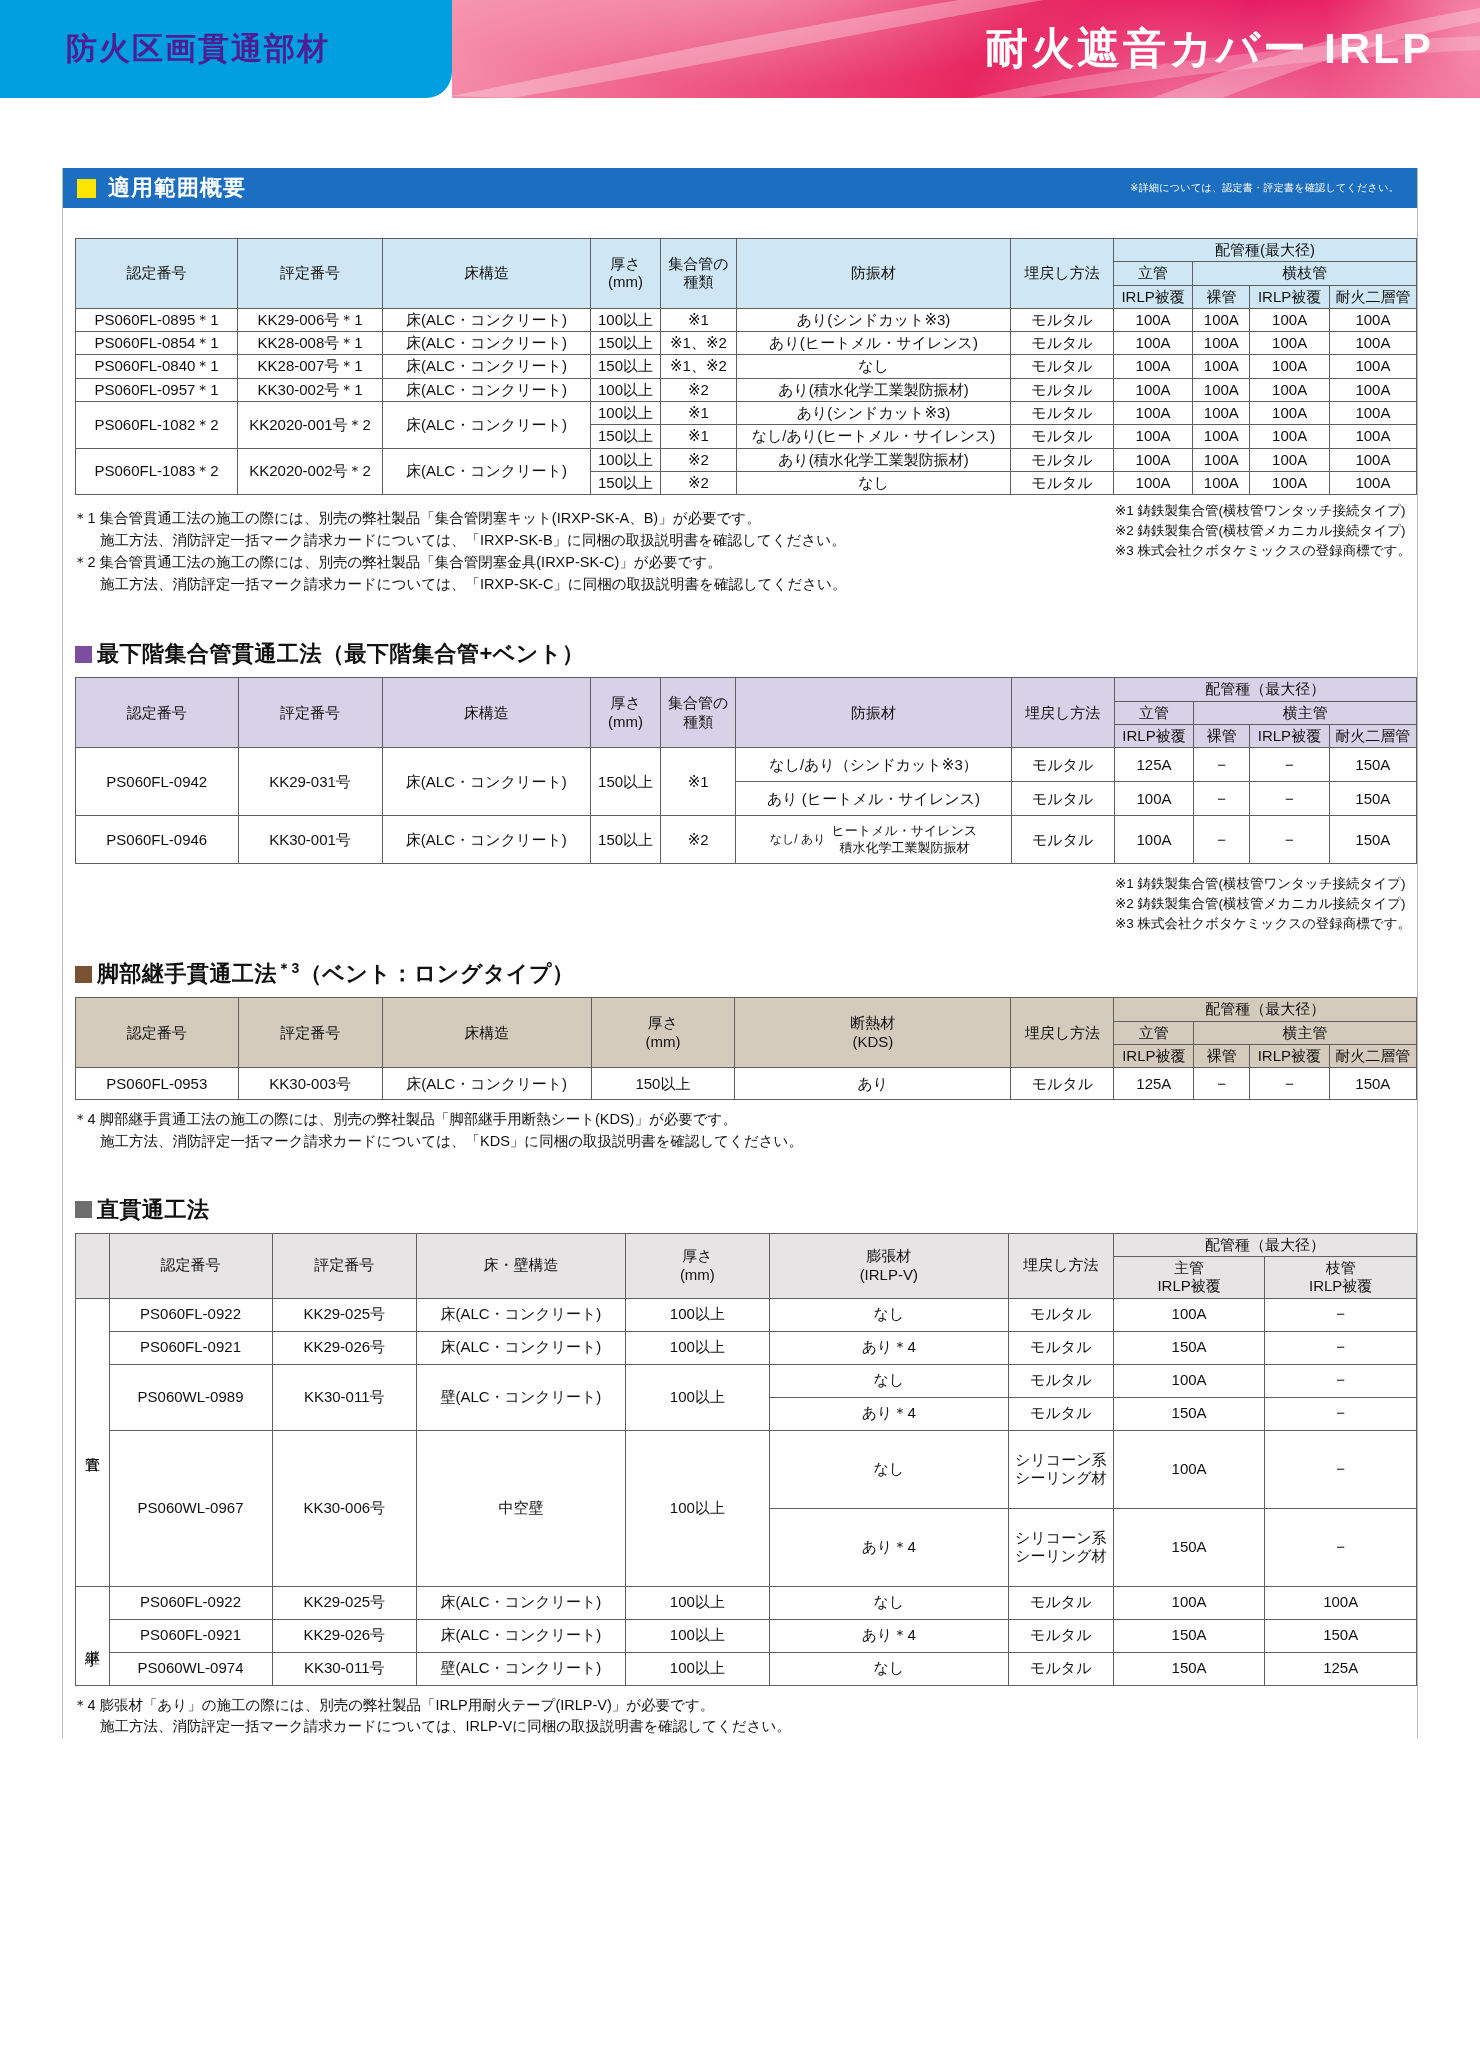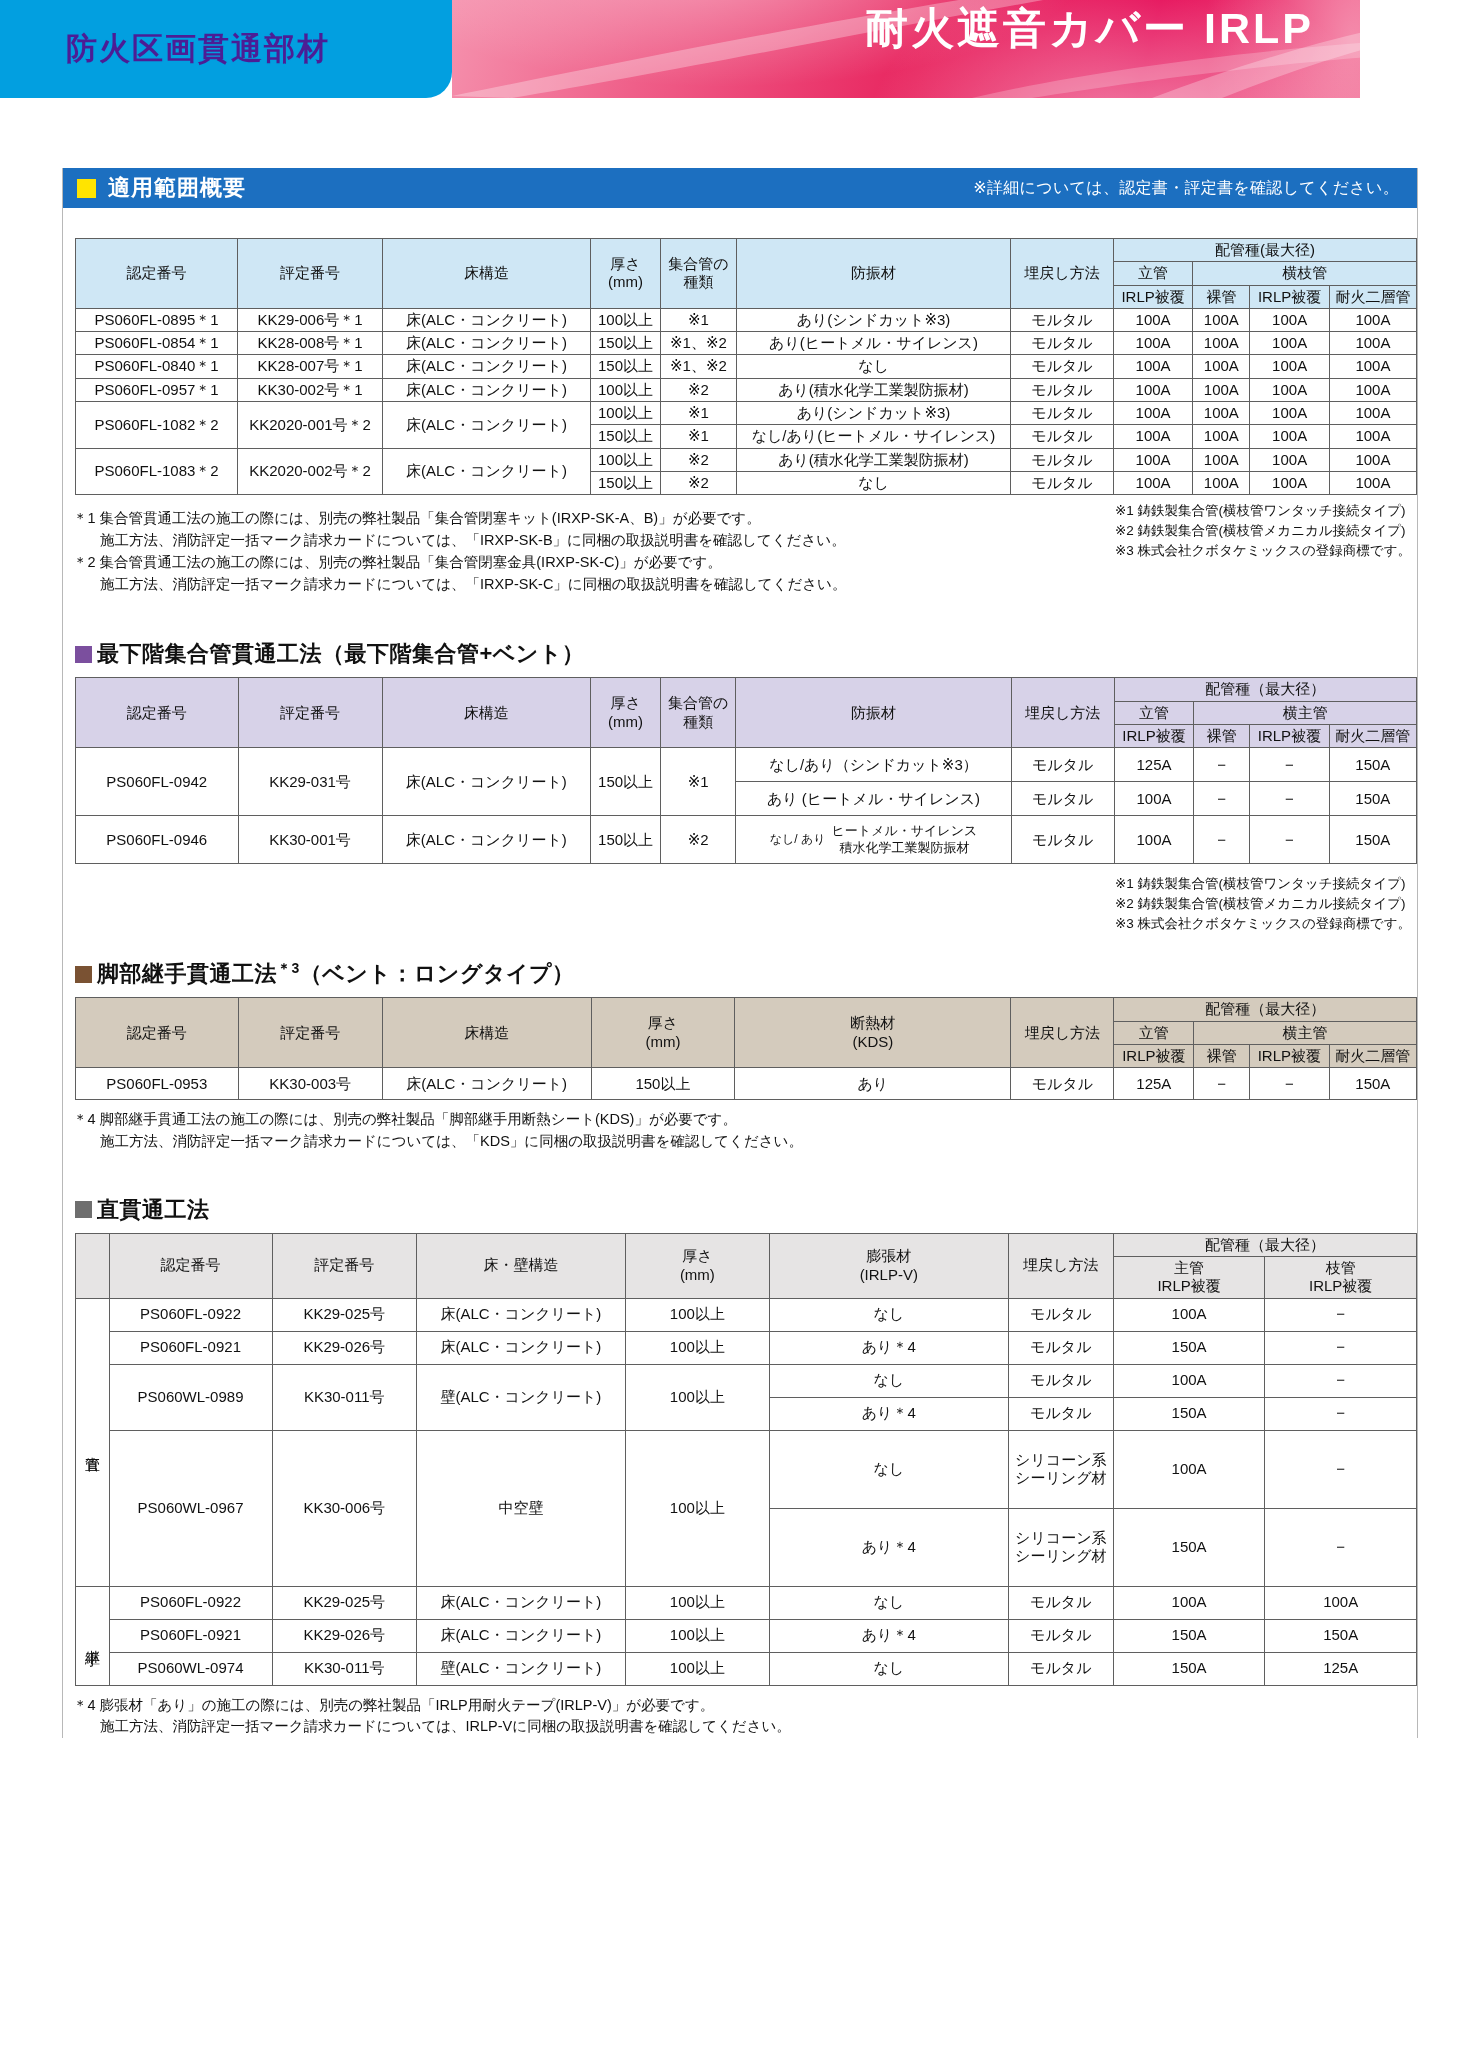--- a/index.html
+++ b/index.html
@@ -15,27 +15,27 @@
   .banner-blue{
     position:absolute;left:0;top:0;width:452px;height:98px;
     background:#029fe0;border-bottom-right-radius:26px;
     display:flex;align-items:center;
   }
   .banner-blue .btxt{
     color:#4c1d95;font-size:31px;font-weight:bold;letter-spacing:2px;
     margin-left:66px;text-shadow:0 0 1px #029fe0;
   }
   .banner-pink{
-    position:absolute;left:452px;top:0;width:908px;height:98px;
+    position:absolute;left:452px;top:0;width:1028px;height:98px;
     background:
       radial-gradient(ellipse 420px 300px at 74% 150%, rgba(255,255,255,.55) 0%, rgba(255,255,255,0) 62%),
       radial-gradient(ellipse 520px 180px at 30% -40%, rgba(255,255,255,.42) 0%, rgba(255,255,255,0) 70%),
       radial-gradient(ellipse 220px 420px at 99% 40%, rgba(255,255,255,.38) 0%, rgba(255,255,255,0) 66%),
       linear-gradient(105deg,#f591ad 0%,#ef5f89 22%,#e8255f 52%,#e4004f 76%,#ef4b7c 100%);
-    display:flex;align-items:flex-start;justify-content:flex-end;
+    display:flex;align-items:center;justify-content:flex-end;
   }
   .banner-pink .ptxt{
     color:#ffffff;font-size:43px;font-weight:bold;letter-spacing:3px;
     margin-right:46px;
   }
   .banner-sheen{
     position:absolute;left:452px;top:0;width:1028px;height:98px;pointer-events:none;
   }
 
   
@@ -47,21 +47,21 @@
   }
 
   
   .sec-bar{
     height:40px;background:#1c6fc0;display:flex;align-items:center;
     justify-content:space-between;padding:0 18px 0 14px;box-sizing:border-box;
   }
   .sec-bar-left{display:flex;align-items:center;gap:12px;}
   .sec-sq{width:19px;height:19px;background:#ffe400;display:block;}
   .sec-title{color:#fff;font-size:22px;font-weight:bold;letter-spacing:1px;}
-  .sec-note{color:#fff;font-size:16px;letter-spacing:0.3px;margin-left:14px;}
+  .sec-note{color:#fff;font-size:10px;letter-spacing:0.3px;margin-left:14px;}
 
   
   .grp{margin-top:30px;}
   .grp-head{display:flex;align-items:center;gap:5px;margin:0 0 8px 12px;}
   .grp-sq{width:17px;height:17px;display:block;}
   .grp-sq.c1{background:#29b6e8;}
   .grp-sq.c2{background:#7b4f9e;}
   .grp-sq.c3{background:#7a5233;}
   .grp-sq.c4{background:#6e6e6e;}
   .grp-name{font-size:22px;font-weight:bold;letter-spacing:0.5px;color:#111;}

